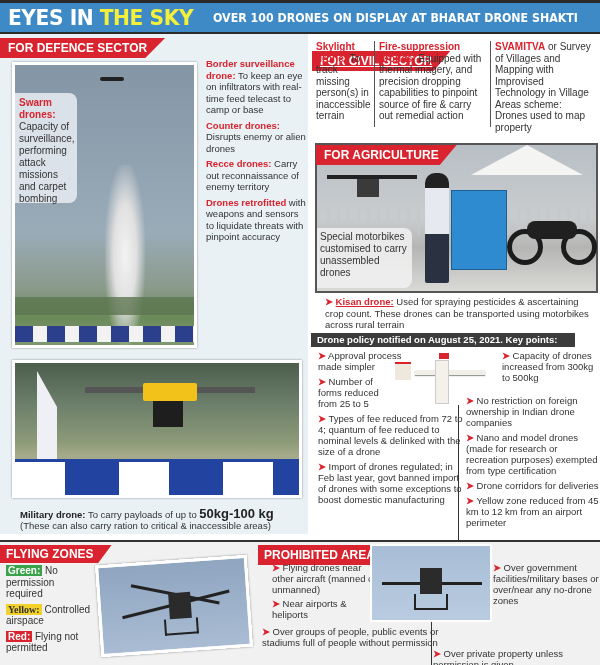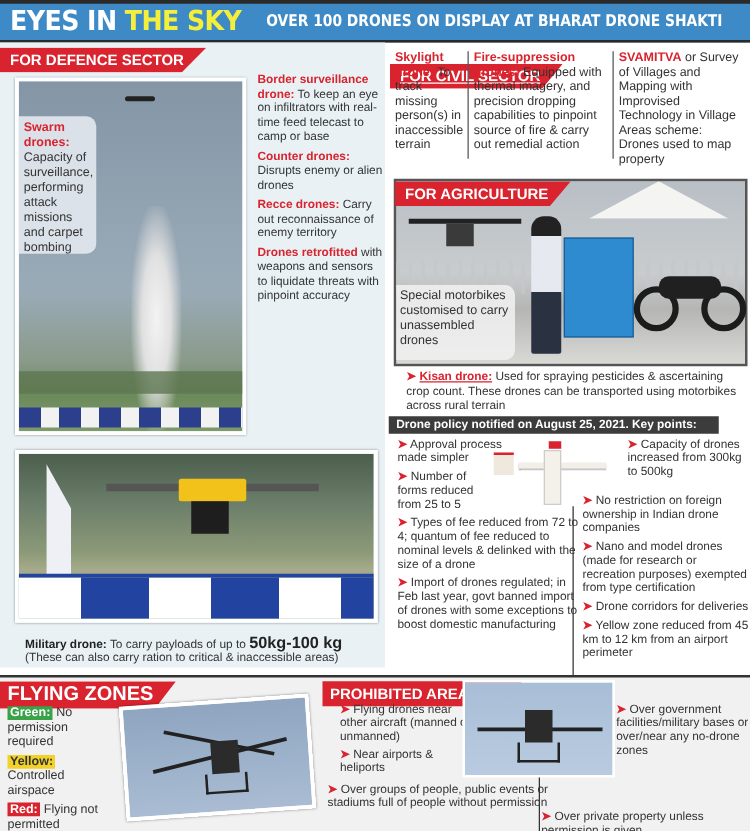--- a/index.html
+++ b/index.html
@@ -71,21 +71,21 @@
   .plane .fus { position: absolute; left: 40px; top: 12px; width: 14px; height: 44px; background: #f4f0ea; border: 1px solid #ccc; }
   .plane .tail { position: absolute; left: 0; top: 14px; width: 16px; height: 18px; background: #efe8dd; border-top: 2px solid #d9232e; }
   .plane .tip { position: absolute; left: 44px; top: 5px; width: 10px; height: 6px; background: #d9232e; }
 
   
   .bottom { left: 0; top: 540px; width: 600px; height: 125px; background: #f1f1f1; border-top: 2px solid #333; }
   .fz-list { left: 6px; top: 565px; width: 86px; font-size: 10px; line-height: 11.5px; color: #333; }
   .fz-list .z { margin-bottom: 4px; }
   .pill { color: #fff; font-weight: bold; padding: 0 2px; }
   .pill.g { background: #3aa34a; }
-  .pill.y { background: #f2d22a; color: #333; }
+  .pill.y { background: #f2d22a; color: #333; font-family: Liberation Serif, serif; }
   .pill.r { background: #d9232e; }
   .photo4 { left: 98px; top: 560px; width: 152px; height: 92px; background: linear-gradient(#8fa5c0, #a9bcd3); border: 3px solid #fff; transform: rotate(-4deg); box-shadow: 0 0 2px rgba(0,0,0,0.5); }
   .q-arm { position: absolute; height: 3px; background: #222; }
   .q-body { position: absolute; left: 68px; top: 30px; width: 22px; height: 26px; background: #2b2b2b; }
   .q-legs { position: absolute; left: 62px; top: 56px; width: 34px; height: 16px; border: 2px solid #222; border-top: none; }
 
   .prohib-tag { left: 258px; top: 545px; }
   .prohib-left { left: 262px; top: 562px; width: 120px; font-size: 9.5px; line-height: 11px; color: #333; }
   .prohib-left .pi { margin-bottom: 3px; }
   .photo5 { left: 370px; top: 544px; width: 122px; height: 78px; background: linear-gradient(#a8bed6, #b9cbe0); border: 2px solid #fff; }
@@ -188,21 +188,21 @@
   <div class="pi"><span class="arrow">➤</span> <span>Capacity of drones increased from 300kg to 500kg</span></div>
 </div>
 <div class="abs policy-right" style="top:395px;">
   <div class="pi"><span class="arrow">➤</span> <span>No restriction on foreign ownership in Indian drone companies</span></div>
   <div class="pi"><span class="arrow">➤</span> <span>Nano and model drones (made for research or recreation purposes) exempted from type certification</span></div>
   <div class="pi"><span class="arrow">➤</span> <span>Drone corridors for deliveries</span></div>
   <div class="pi"><span class="arrow">➤</span> <span>Yellow zone reduced from 45 km to 12 km from an airport perimeter</span></div>
 </div>
 
 <div class="abs bottom"></div>
-<div class="abs tag" style="left:0;top:545px;font-size:16px;padding:2px 18px 2px 6px;">FLYING ZONES</div>
+<div class="abs tag" style="left:0;top:545px;font-size:12px;padding:2px 18px 2px 6px;">FLYING ZONES</div>
 <div class="abs fz-list">
   <div class="z"><span class="pill g">Green:</span><span> No permission required</span></div>
   <div class="z"><span class="pill y">Yellow:</span><span> Controlled airspace</span></div>
   <div class="z"><span class="pill r">Red:</span><span> Flying not permitted</span></div>
 </div>
 
 <div class="abs photo4">
   <div class="q-arm" style="left:20px;top:40px;width:110px;transform:rotate(-10deg);"></div>
   <div class="q-arm" style="left:30px;top:30px;width:90px;transform:rotate(15deg);"></div>
   <div class="q-body"></div>

